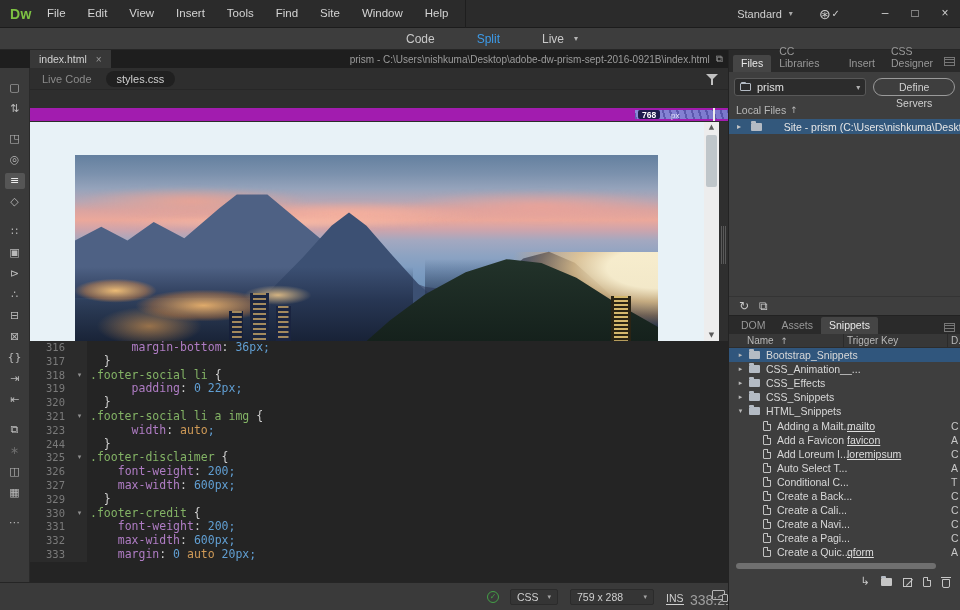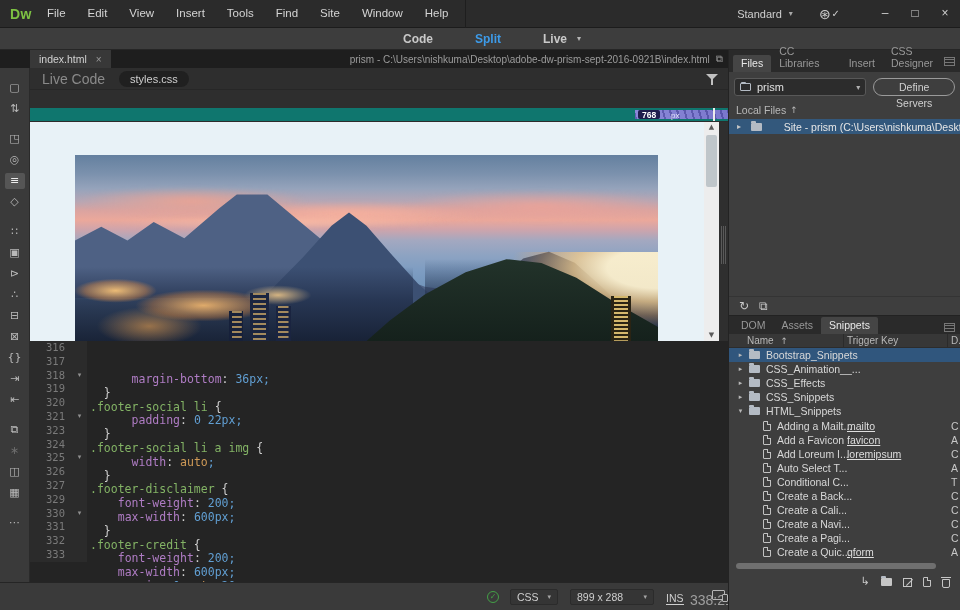--- a/index.html
+++ b/index.html
@@ -14,21 +14,21 @@
   .mb-right { margin-left:auto; display:flex; align-items:center; gap:0; }
   .workspace { display:flex; align-items:center; font-size:11px; color:#cfcfcf; margin-right:26px; }
   .workspace .dd { font-size:8px; color:#a8a8a8; margin-left:7px; }
   .gearwrap { display:flex; align-items:center; margin-right:30px; color:#cfcfcf; }
   .gear-g { font-size:14px; }
   .gear-c { font-size:10px; margin-left:1px; color:#cfcfcf; }
   .winbtn { font-size:12px; color:#cfcfcf; width:30px; text-align:center; line-height:27px; }
 
   
   .toolbar2 { position:absolute; left:0; top:28px; width:960px; height:22px; background:#3d3d3d; border-bottom:1px solid #262626; display:flex; align-items:center; justify-content:center; gap:18px; }
-  .vmode { font-size:12px; color:#c9c9c9; font-weight:700;margin-left:24px; }
+  .vmode { font-size:12px; color:#c9c9c9; font-weight:400;margin-left:24px; }
   .vmode.active { color:#3d9be9; }
   .vmode-dd { font-size:8px; color:#b5b5b5; margin-left:-8px; }
 
   
   .tabbar { position:absolute; left:0; top:50px; width:728px; height:18px; background:#1e1e1e; display:flex; align-items:stretch; }
   .doc-tab { margin-left:30px; background:#383838; display:flex; align-items:center; padding:0 9px; }
   .doc-tab-label { font-size:10.5px; color:#d2d2d2; }
   .doc-tab-close { font-size:10px; color:#9a9a9a; margin-left:9px; }
   .doc-path { margin-left:auto; display:flex; align-items:center; padding-right:5px; }
   .doc-path-text { font-size:10px; color:#9c9c9c; }
@@ -36,29 +36,29 @@
 
   
   .left-toolbar { position:absolute; left:0; top:68px; width:30px; height:514px; background:#3a3a3a; border-right:1px solid #2a2a2a; display:flex; flex-direction:column; align-items:center; padding-top:12px; }
   .tool-btn { width:20px; height:16px; margin-bottom:5px; font-family:"DejaVu Sans",sans-serif; font-size:11px; color:#b9b9b9; text-align:center; line-height:16px; border-radius:2px; }
   .tool-btn.active { background:#555; color:#ececec; }
   .tool-btn.dim { color:#6d6d6d; }
   .tb-gap { height:9px; }
 
   
   .docbar { position:absolute; left:30px; top:68px; width:698px; height:22px; background:#2e2e2e; border-bottom:1px solid #272727; display:flex; align-items:center; }
-  .livecode { font-size:14px; color:#8a8a8a; margin-left:12px; }
+  .livecode { font-size:11px; color:#8a8a8a; margin-left:12px; }
   .relfile { margin-left:14px; background:#202020; border-radius:9px; padding:2px 11px; font-size:11px; color:#cfcfcf; }
   .funnel { margin-left:auto; margin-right:10px; position:relative; width:12px; height:12px; }
   .funnel::before { content:''; position:absolute; top:1px; left:0; border-left:6px solid transparent; border-right:6px solid transparent; border-top:6px solid #c0c0c0; }
   .funnel::after { content:''; position:absolute; top:6px; left:5px; width:2px; height:6px; background:#c0c0c0; }
   .midgap { position:absolute; left:30px; top:90px; width:698px; height:18px; background:#2e2e2e; }
 
   
-  .ruler { position:absolute; left:30px; top:108px; width:698px; height:14px; background:#0f766e; border-bottom:1px solid #2c2c2c; }
+  .ruler { position:absolute; left:30px; top:108px; width:698px; height:14px; background:#a21caf; border-bottom:1px solid #2c2c2c; }
   .mq-bar { position:absolute; left:605px; right:0; top:2px; bottom:2px; background:
       repeating-linear-gradient(75deg, rgba(46,42,130,.45) 0 2px, transparent 2px 7px),
       linear-gradient(90deg,#8b89d9,#7a77cc); }
   .mq-badge { position:absolute; left:3px; top:0px; bottom:0px; background:#1e1d4d; border-radius:2px; padding:0 4px; font-size:8.5px; font-weight:bold; color:#fff; line-height:10px; display:flex; align-items:center; }
   .mq-unit { position:absolute; left:36px; top:1px; font-size:8px; color:#e6e6fb; }
   .mq-marker { position:absolute; left:683px; top:0; bottom:0; width:2px; background:#ededed; }
 
   
   .liveview { position:absolute; left:30px; top:122px; width:698px; height:219px; background:#e8f2f7; overflow:hidden; }
   .photo { position:absolute; left:45px; top:33px; width:583px; height:186px; overflow:hidden; background:#5d7aa6; }
@@ -97,21 +97,21 @@
   .lv-up { top:0; } .lv-down { bottom:0; }
   .lv-thumb { position:absolute; left:2px; top:13px; width:11px; height:52px; background:#bfc6ca; border-radius:2px; }
   .splitter { position:absolute; left:689px; top:0; width:9px; height:219px; background:#2f2f2f; }
   .grip { position:absolute; left:2px; top:104px; width:5px; height:38px; background:repeating-linear-gradient(90deg,#5a5a5a 0 1px,transparent 1px 2px); }
 
   
   .codeview { position:absolute; left:30px; top:341px; width:698px; height:241px; background:#242424; overflow:hidden; font-family:"DejaVu Sans Mono", monospace; }
   .cl { display:flex; height:13.8px; line-height:13.8px; font-size:11.5px; white-space:pre; }
   .ln { width:42px; text-align:right; padding-right:7px; background:#2b2b2b; color:#7a7a7a; font-size:10.5px; flex:none; }
   .fold { width:15px; background:#2b2b2b; color:#8f8f8f; font-size:7px; text-align:center; flex:none; font-family:"DejaVu Sans",sans-serif; }
-  .codetext { padding-left:3px;margin-top:32px; }
+  .codetext { padding-left:3px; }
   .seg-ws { color:#cfcfcf; }
   .seg-sel { color:#83b365; }
   .seg-prop { color:#af7cc4; }
   .seg-val { color:#619fd3; }
   .seg-kw { color:#cf9a57; }
   .seg-punc { color:#cfcfcf; }
 
   
   .statusbar { position:absolute; left:0; top:582px; width:728px; height:28px; background:#3a3a3a; border-top:1px solid #252525; }
   .ok-icon { position:absolute; left:487px; top:8px; width:12px; height:12px; border:1.5px solid #43a047; border-radius:50%; color:#43a047; font-size:8px; line-height:10px; text-align:center; font-family:"DejaVu Sans",sans-serif; }
@@ -301,39 +301,39 @@
   </div>
 
   <div class="codeview" id="code-lines">
       <div class="cl"><span class="ln">316</span><span class="fold"></span><span class="codetext"><span class="seg-ws">      </span><span class="seg-prop">margin-bottom</span><span class="seg-punc">: </span><span class="seg-val">36px;</span></span></div>
       <div class="cl"><span class="ln">317</span><span class="fold"></span><span class="codetext"><span class="seg-ws">  </span><span class="seg-punc">}</span></span></div>
       <div class="cl"><span class="ln">318</span><span class="fold">▾</span><span class="codetext"><span class="seg-sel">.footer-social li </span><span class="seg-punc">{</span></span></div>
       <div class="cl"><span class="ln">319</span><span class="fold"></span><span class="codetext"><span class="seg-ws">      </span><span class="seg-prop">padding</span><span class="seg-punc">: </span><span class="seg-val">0 22px;</span></span></div>
       <div class="cl"><span class="ln">320</span><span class="fold"></span><span class="codetext"><span class="seg-ws">  </span><span class="seg-punc">}</span></span></div>
       <div class="cl"><span class="ln">321</span><span class="fold">▾</span><span class="codetext"><span class="seg-sel">.footer-social li a img </span><span class="seg-punc">{</span></span></div>
       <div class="cl"><span class="ln">323</span><span class="fold"></span><span class="codetext"><span class="seg-ws">      </span><span class="seg-prop">width</span><span class="seg-punc">: </span><span class="seg-kw">auto</span><span class="seg-val">;</span></span></div>
-      <div class="cl"><span class="ln">324</span><span class="fold"></span><span class="codetext"><span class="seg-ws">  </span><span class="seg-punc">}</span></span></div>
+      <div class="cl"><span class="ln">244</span><span class="fold"></span><span class="codetext"><span class="seg-ws">  </span><span class="seg-punc">}</span></span></div>
       <div class="cl"><span class="ln">325</span><span class="fold">▾</span><span class="codetext"><span class="seg-sel">.footer-disclaimer </span><span class="seg-punc">{</span></span></div>
       <div class="cl"><span class="ln">326</span><span class="fold"></span><span class="codetext"><span class="seg-ws">    </span><span class="seg-prop">font-weight</span><span class="seg-punc">: </span><span class="seg-val">200;</span></span></div>
       <div class="cl"><span class="ln">327</span><span class="fold"></span><span class="codetext"><span class="seg-ws">    </span><span class="seg-prop">max-width</span><span class="seg-punc">: </span><span class="seg-val">600px;</span></span></div>
       <div class="cl"><span class="ln">329</span><span class="fold"></span><span class="codetext"><span class="seg-ws">  </span><span class="seg-punc">}</span></span></div>
       <div class="cl"><span class="ln">330</span><span class="fold">▾</span><span class="codetext"><span class="seg-sel">.footer-credit </span><span class="seg-punc">{</span></span></div>
       <div class="cl"><span class="ln">331</span><span class="fold"></span><span class="codetext"><span class="seg-ws">    </span><span class="seg-prop">font-weight</span><span class="seg-punc">: </span><span class="seg-val">200;</span></span></div>
       <div class="cl"><span class="ln">332</span><span class="fold"></span><span class="codetext"><span class="seg-ws">    </span><span class="seg-prop">max-width</span><span class="seg-punc">: </span><span class="seg-val">600px;</span></span></div>
       <div class="cl"><span class="ln">333</span><span class="fold"></span><span class="codetext"><span class="seg-ws">    </span><span class="seg-prop">margin</span><span class="seg-punc">: </span><span class="seg-val">0 </span><span class="seg-kw">auto </span><span class="seg-val">20px;</span></span></div>
     </div>
 
   <div class="statusbar">
     <div class="ok-icon">✓</div>
     <div class="sb-combo sb-doctype">
       <span>CSS</span>
         <span class="dd">▾</span>
     </div>
     <div class="sb-combo sb-size">
-      <span>899 x 288</span>
+      <span>759 x 288</span>
         <span class="dd">▾</span>
     </div>
     <span class="sb-ins">INS</span>
     <span class="sb-pos">338:21</span>
     <div class="device">
         <div class="mon"></div>
         <div class="ph"></div>
       </div>
   </div>
 

